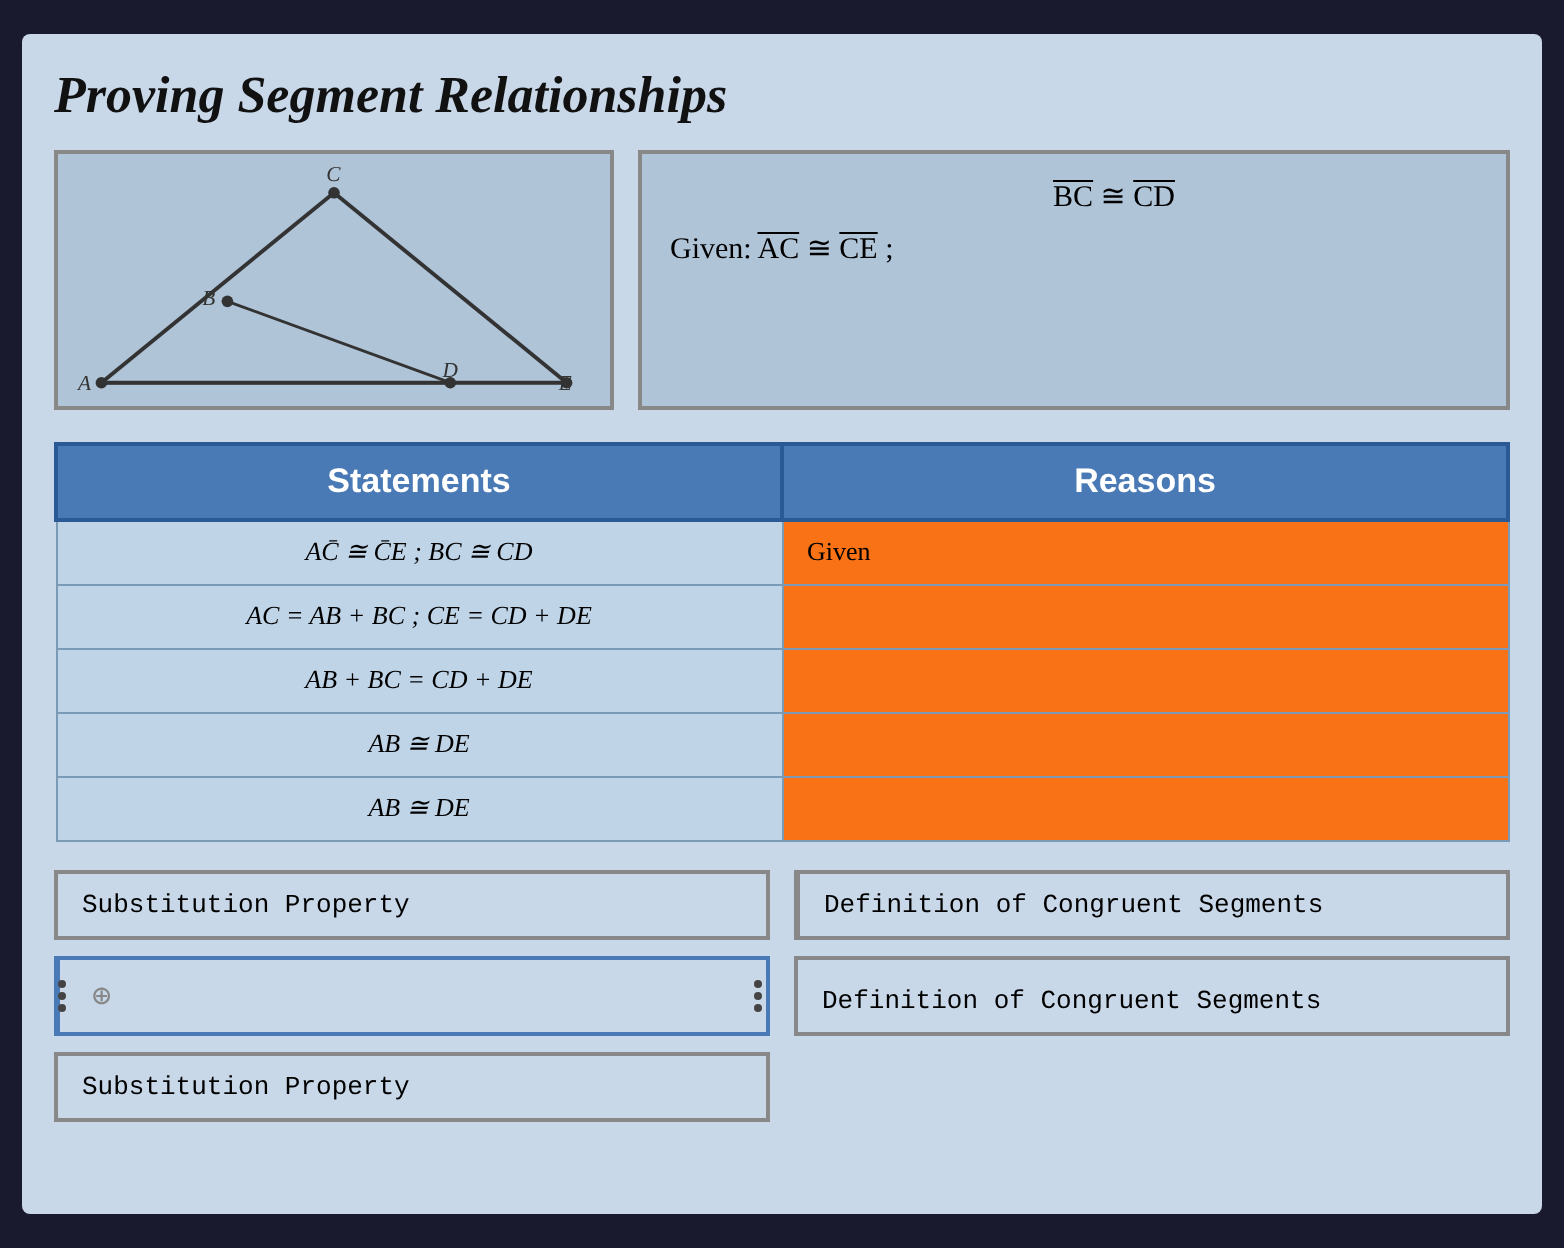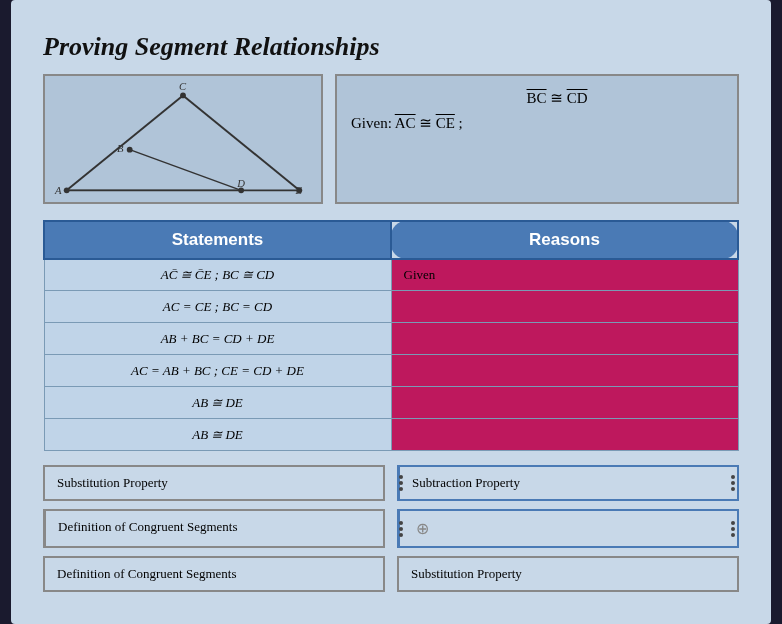--- a/index.html
+++ b/index.html
@@ -9,21 +9,21 @@
       height: 624px;
       font-family: Arial, sans-serif;
       display: flex;
       align-items: center;
       justify-content: center;
     }
     .main-container {
       background: #c8d8e8;
       width: 760px;
       min-height: 590px;
-      padding: 32px;
+      padding: 16px;
       border-radius: 4px;
     }
     .page-title {
       font-size: 26px;
       font-style: italic;
       font-weight: bold;
       color: #111;
       margin-bottom: 12px;
       font-family: 'Times New Roman', serif;
     }
@@ -75,47 +75,46 @@
       text-align: center;
       font-family: 'Times New Roman', serif;
       font-size: 13px;
       background: #d8e8f0;
     }
     .proof-table td.stmt {
       background: #c0d4e8;
       font-style: italic;
     }
     .proof-table td.reason {
-      background: #be185d;
+      background: #f97316;
       text-align: left;
       padding-left: 12px;
     }
     .stmt-col {
       width: 50%;
     }
     .reason-col {
       width: 50%;
-      border-radius: 15px;
     }
     .bottom-answers {
       display: grid;
       grid-template-columns: 1fr 1fr;
       gap: 8px 12px;
       margin-top: 4px;
     }
     .answer-btn {
       background: #c8d8e8;
       border: 2px solid #888;
       padding: 8px 12px;
       font-size: 13px;
-      font-family: Liberation Serif, serif;
+      font-family: Liberation Mono, monospace;
       cursor: pointer;
       text-align: left;
       display: flex;
-      align-items: flex-start;
+      align-items: flex-end;
       position: relative;
     }
     .answer-btn.highlighted {
       border: 2px solid #4a7ab5;
       background: #c8d8e8;
     }
     .drag-handle {
       position: absolute;
       right: 2px;
       top: 50%;
@@ -200,68 +199,51 @@
         <th class="stmt-col">Statements</th>
         <th class="reason-col">Reasons</th>
       </tr>
     </thead>
     <tbody id="proof-tbody">
     <tr>
           <td class="stmt">AC̄ ≅ C̄E ; BC ≅ CD</td>
           <td class="reason">Given</td>
         </tr>
         <tr>
-          <td class="stmt">AC = CE ; BC = CD</td>
+          <td class="stmt">AC = AB + BC ; CE = CD + DE</td>
           <td class="reason"></td>
         </tr>
         <tr>
           <td class="stmt">AB + BC = CD + DE</td>
-          <td class="reason"></td>
-        </tr>
-        <tr>
-          <td class="stmt">AC = AB + BC ; CE = CD + DE</td>
           <td class="reason"></td>
         </tr>
         <tr>
           <td class="stmt">AB ≅ DE</td>
           <td class="reason"></td>
         </tr>
         <tr>
           <td class="stmt">AB ≅ DE</td>
           <td class="reason"></td>
         </tr>
       </tbody>
   </table>
 
   <div class="bottom-answers">
     <button class="answer-btn">
       <span>Substitution Property</span>
     </button>
+    <button class="answer-btn" style="border-left: 3px solid #888;">
+      <span>Definition of Congruent Segments</span>
+    </button>
     <button class="answer-btn highlighted" style="border-left: 3px solid #4a7ab5; position:relative;">
       <div class="drag-handle-v" style="left:-1px;">
         <div class="drag-dot"></div>
         <div class="drag-dot"></div>
         <div class="drag-dot"></div>
       </div>
-      <span>Subtraction Property</span>
-      <div class="drag-handle">
-        <div class="drag-dot"></div>
-        <div class="drag-dot"></div>
-        <div class="drag-dot"></div>
-      </div>
-    </button>
-    <button class="answer-btn" style="border-left: 3px solid #888;">
-      <span>Definition of Congruent Segments</span>
-    </button>
-    <button class="answer-btn highlighted" style="border-left: 3px solid #4a7ab5; position:relative;">
-      <div class="drag-handle-v" style="left:-1px;">
-        <div class="drag-dot"></div>
-        <div class="drag-dot"></div>
-        <div class="drag-dot"></div>
-      </div>
       <span style="margin-left:4px; font-size:16px; color:#888;">⊕</span>
       <div class="drag-handle">
         <div class="drag-dot"></div>
         <div class="drag-dot"></div>
         <div class="drag-dot"></div>
       </div>
     </button>
     <button class="answer-btn">
       <span>Definition of Congruent Segments</span>
     </button>

